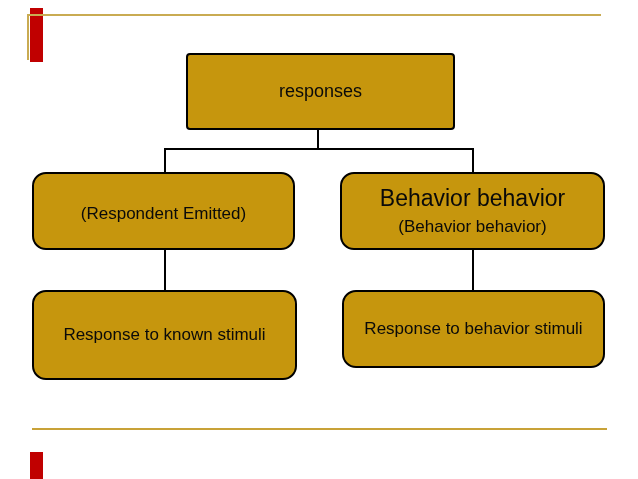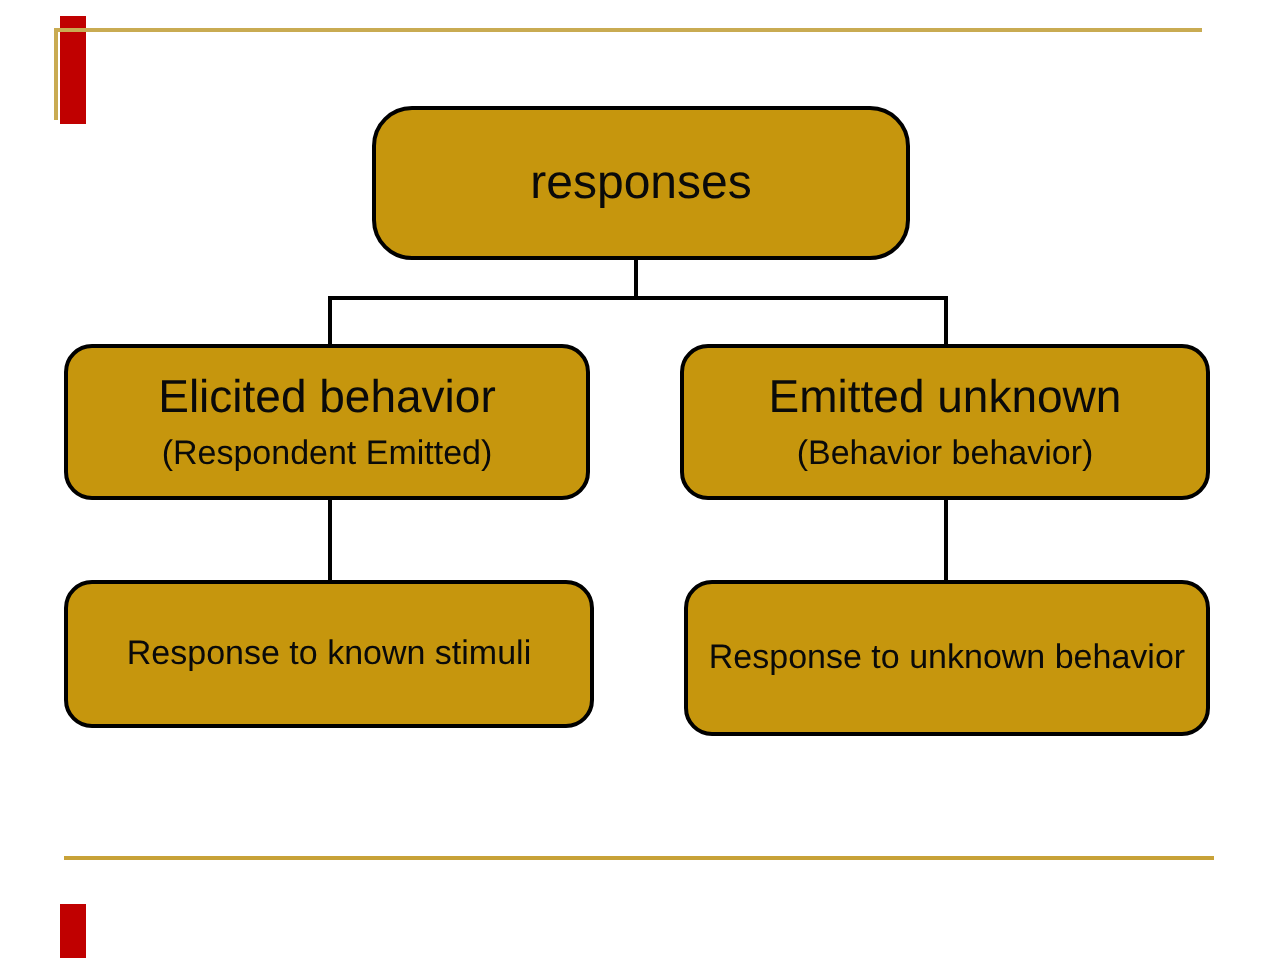--- a/index.html
+++ b/index.html
@@ -40,24 +40,24 @@
     background: #c6960d;
     border: 2px solid #000000;
     box-sizing: border-box;
     display: flex;
     flex-direction: column;
     align-items: center;
     justify-content: center;
     text-align: center;
     line-height: 1.15;
   }
-  #node-root     { left: 186px; top: 53px;  width: 269px; height: 77px; border-radius: 20px; font-size: 24px; }
+  #node-root     { left: 186px; top: 53px;  width: 269px; height: 77px; border-radius: 4px; font-size: 18px; }
   #node-elicited { left: 32px;  top: 172px; width: 263px; height: 78px; border-radius: 14px; }
   #node-emitted  { left: 340px; top: 172px; width: 265px; height: 78px; border-radius: 14px; }
-  #node-known    { left: 32px;  top: 290px; width: 265px; height: 74px; border-radius: 14px; font-size: 17px; }
+  #node-known    { left: 32px;  top: 290px; width: 265px; height: 90px; border-radius: 14px; font-size: 17px; }
   #node-unknown  { left: 342px; top: 290px; width: 263px; height: 78px; border-radius: 14px; font-size: 17px; }
   .node .title    { font-size: 23px; }
   .node .subtitle { font-size: 17px; margin-top: 6px; }
 </style>
 </head>
 <body>
 
 <div id="slide">
 
   <div id="red-bar-top" class="abs red-bar"></div>
@@ -73,30 +73,29 @@
   <div id="conn-drop-l1" class="abs conn"></div>
   <div id="conn-drop-r1" class="abs conn"></div>
   <div id="conn-drop-l2" class="abs conn"></div>
   <div id="conn-drop-r2" class="abs conn"></div>
 
   <div id="node-root" class="abs node">
     <span>responses</span>
   </div>
 
   <div id="node-elicited" class="abs node">
-    <span class="title">Elicited behavior</span>
     <span class="subtitle">(Respondent Emitted)</span>
   </div>
 
   <div id="node-emitted" class="abs node">
-    <span class="title">Emitted unknown</span>
+    <span class="title">Behavior behavior</span>
     <span class="subtitle">(Behavior behavior)</span>
   </div>
 
   <div id="node-known" class="abs node">
     <span>Response to known stimuli</span>
   </div>
 
   <div id="node-unknown" class="abs node">
-    <span>Response to unknown behavior</span>
+    <span>Response to behavior stimuli</span>
   </div>
 
 </div>
 
 </body></html>

